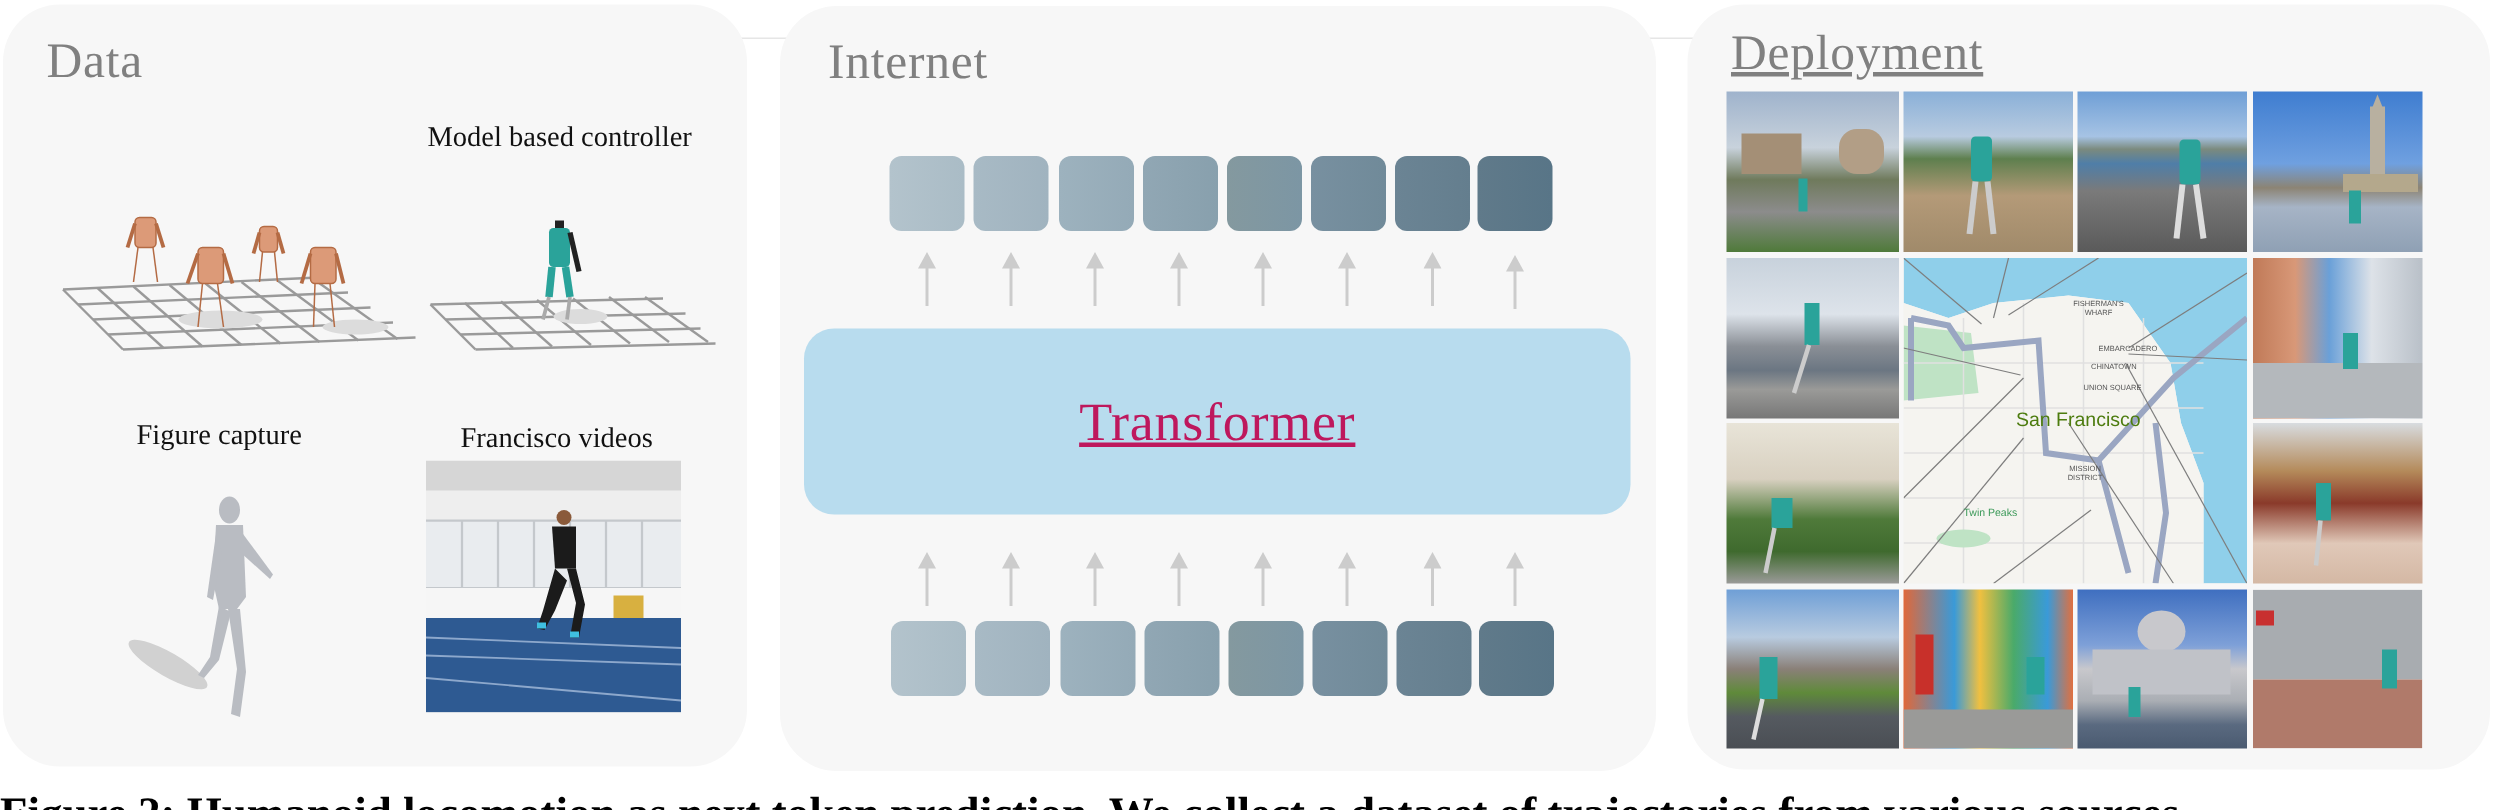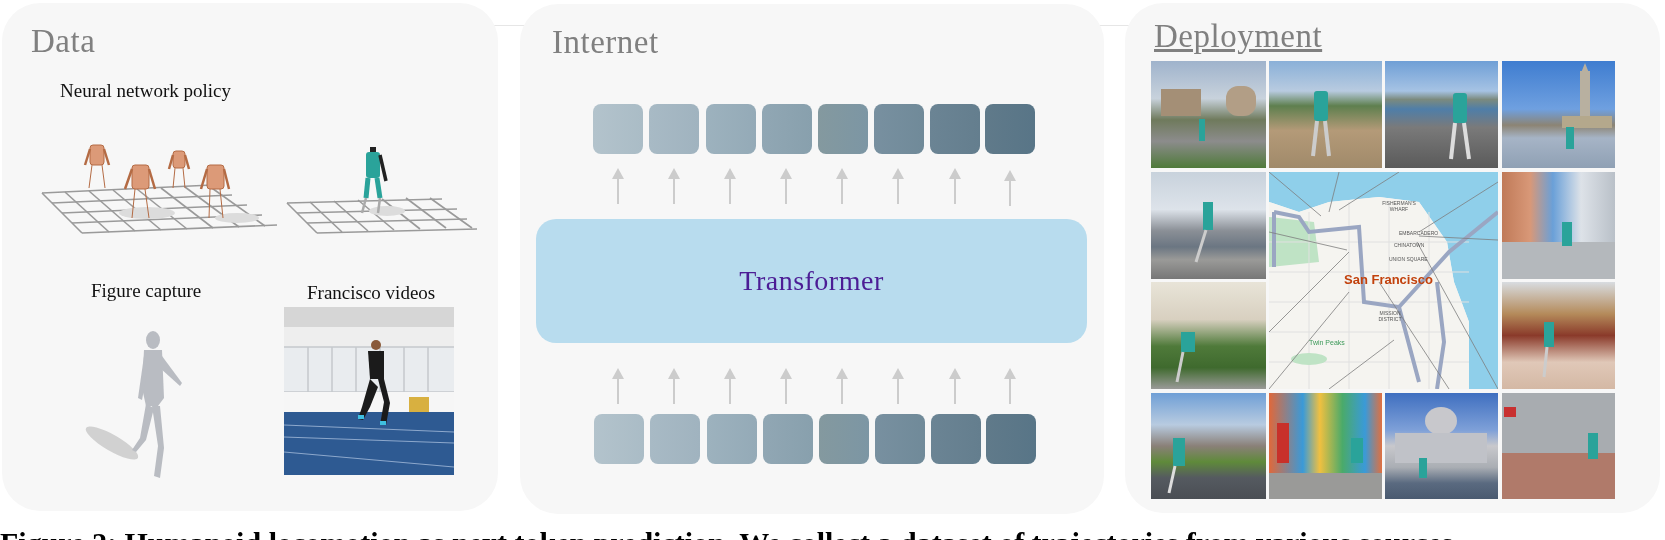--- a/index.html
+++ b/index.html
@@ -4,34 +4,34 @@
 <style>
   html, body { margin:0; padding:0; background:#ffffff; }
   body { width:1665px; height:540px; position:relative; overflow:hidden; font-family:"DejaVu Serif", serif; }
   .panel { position:absolute; background:#f7f7f7; border-radius:38px; }
   .panel-title { position:absolute; color:#808080; font-family:"Liberation Serif", serif; font-size:33px; letter-spacing:0.5px; }
   .sublabel { position:absolute; font-family:"Liberation Serif", serif; font-size:19px; color:#111; white-space:nowrap; }
   .hairline { position:absolute; height:1px; background:#e6e6e6; }
   .token { position:absolute; width:50px; height:50px; border-radius:8px; }
   .arrow { position:absolute; width:12px; height:36px; }
   .transformer { position:absolute; background:#b8dcee; border-radius:20px; display:flex; align-items:center; justify-content:center; }
-  .transformer span { font-family:"Liberation Serif", serif; font-size:28px; color:#4c1d95; letter-spacing:0.5px; }
+  .transformer span { font-family:"Liberation Serif", serif; font-size:36px; color:#be185d; letter-spacing:0.5px;text-decoration:underline; }
   .tile { position:absolute; overflow:hidden; }
   .caption { position:absolute; left:0; top:526px; font-family:"Liberation Serif", serif; font-weight:bold; font-size:30px; color:#000; white-space:nowrap; }
   svg { display:block; }
 </style>
 </head>
 <body>
 
 <div class="hairline" style="left:378px; top:25px; width:1030px;"></div>
 
 <div class="panel" style="left:2px; top:3px; width:496px; height:508px;">
   <div class="panel-title" style="left:29px; top:20px;text-align:right;">Data</div>
 
-  <div class="sublabel" style="left:58px; top:77px;">Neural network policy</div>
+  <div class="sublabel" style="left:283px; top:78px;">Model based controller</div>
 
   <div style="position:absolute; left:35px; top:130px; width:245px; height:120px;">
     <svg width="245" height="120" viewBox="0 0 245 120">
       <g stroke="#9a9a9a" stroke-width="1.6" fill="none">
         <line x1="5" y1="60" x2="175" y2="52"></line>
           <line x1="15" y1="70" x2="195" y2="62"></line>
         <line x1="25" y1="80" x2="210" y2="72"></line>
           <line x1="35" y1="90" x2="225" y2="82"></line>
         <line x1="45" y1="100" x2="240" y2="92"></line>
         <line x1="5" y1="60" x2="45" y2="100"></line>
@@ -346,21 +346,21 @@
       <line x1="229" y1="10" x2="150" y2="60"></line>
         <line x1="229" y1="68" x2="150" y2="64"></line>
         <line x1="0" y1="60" x2="78" y2="78"></line>
       <line x1="0" y1="160" x2="80" y2="80"></line>
         <line x1="229" y1="217" x2="148" y2="70"></line>
         <line x1="0" y1="217" x2="80" y2="120"></line>
       <line x1="60" y1="217" x2="125" y2="168"></line>
         <line x1="180" y1="217" x2="110" y2="110"></line>
     </g>
   </svg>
-  <div style="position:absolute; left:75px; top:100px; font-family:'Liberation Sans',sans-serif; font-weight:bold; font-size:13px; color:#c2410c;">San Francisco</div>
+  <div style="position:absolute; left:75px; top:100px; font-family:'Liberation Sans',sans-serif; font-weight:normal; font-size:13px; color:#4d7c0f;">San Francisco</div>
   <div style="position:absolute; left:110px; top:28px; width:40px; font-family:'Liberation Sans',sans-serif; font-size:5px; line-height:6px; color:#555; text-align:center;">FISHERMAN'S WHARF</div>
   <div style="position:absolute; left:130px; top:58px; font-family:'Liberation Sans',sans-serif; font-size:5px; color:#555;">EMBARCADERO</div>
   <div style="position:absolute; left:125px; top:70px; font-family:'Liberation Sans',sans-serif; font-size:5px; color:#555;">CHINATOWN</div>
   <div style="position:absolute; left:120px; top:84px; font-family:'Liberation Sans',sans-serif; font-size:5px; color:#555;">UNION SQUARE</div>
   <div style="position:absolute; left:106px; top:138px; width:30px; font-family:'Liberation Sans',sans-serif; font-size:5px; line-height:6px; color:#555; text-align:center;">MISSION DISTRICT</div>
   <div style="position:absolute; left:40px; top:167px; font-family:'Liberation Sans',sans-serif; font-size:7px; color:#3d9a5a;">Twin Peaks</div>
 </div>
 
 <div class="tile" style="left:1151px; top:393px; width:115px; height:106px; background:linear-gradient(180deg,#6f9fd6 0%,#b8cbe0 30%,#8a8078 50%,#5f8a3a 65%,#555a60 80%,#4a4e54 100%);">
 

